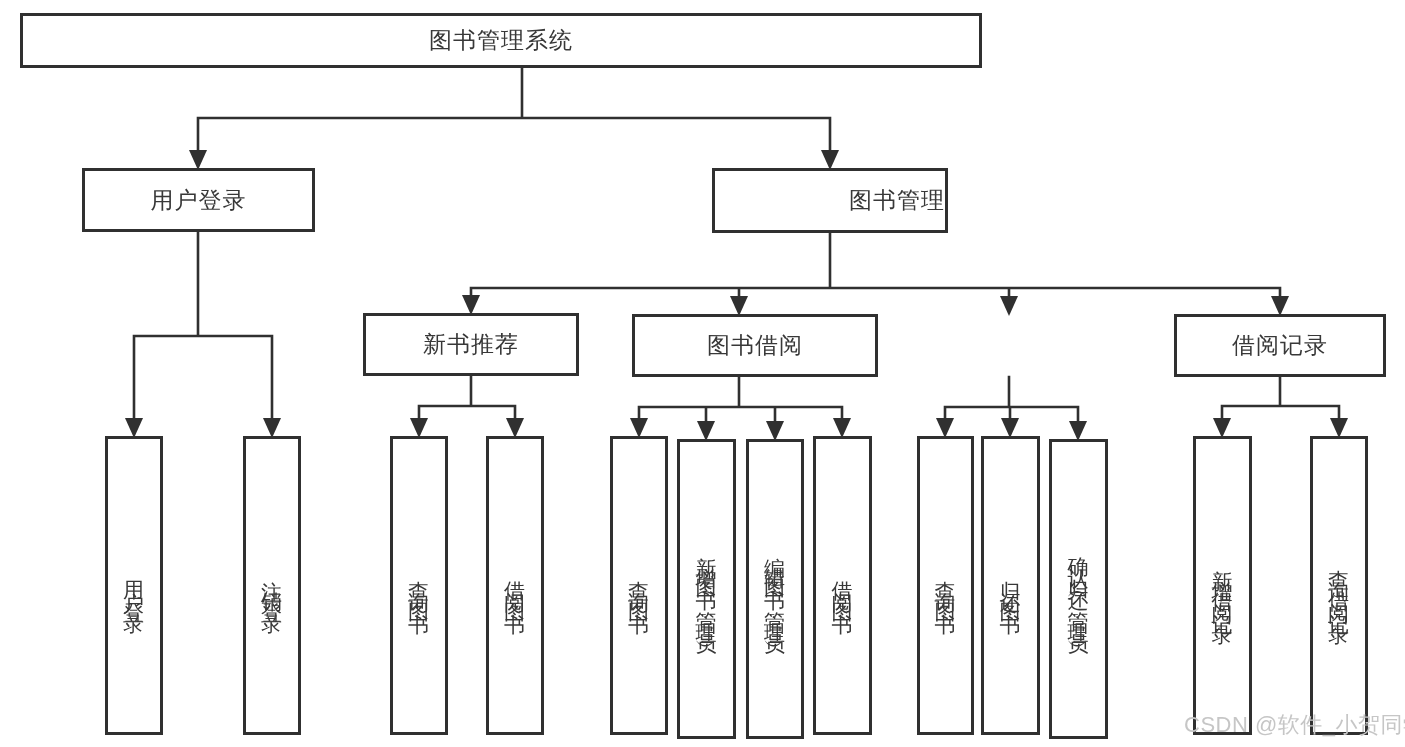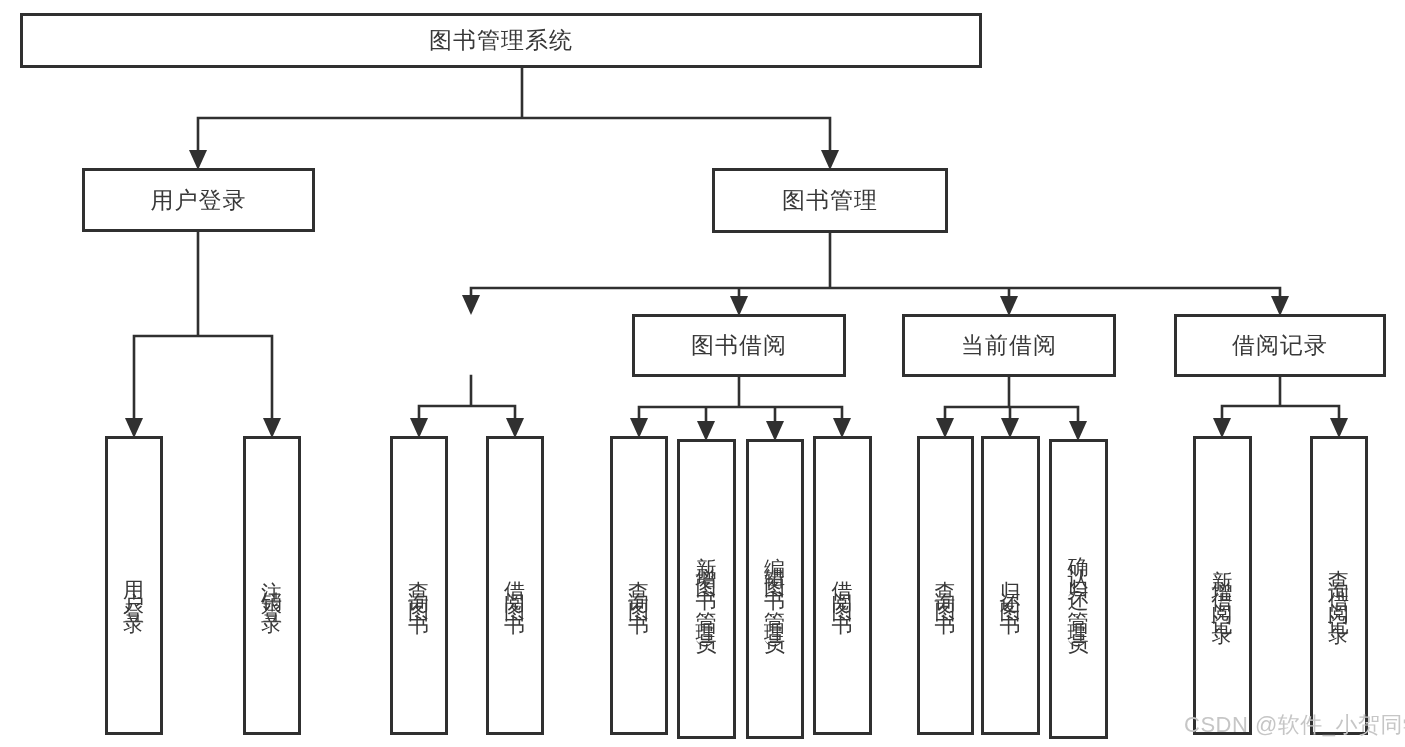--- a/index.html
+++ b/index.html
@@ -117,29 +117,29 @@
     </g>
   </svg>
 
   <div class="box hbox" style="left:20px;top:13px;width:962px;height:55px;">
     <span>图书管理系统</span>
   </div>
 
   <div class="box hbox" style="left:82px;top:168px;width:233px;height:64px;">
     <span>用户登录</span>
   </div>
-  <div class="box hbox" style="left:712px;top:168px;width:236px;height:65px;">
+  <div class="box hbox" style="left:712px;top:168px;width:236px;height:65px;justify-content:flex-end;">
     <span>图书管理</span>
   </div>
 
-  <div class="box hbox" style="left:632px;top:314px;width:214px;height:63px;">
+  <div class="box hbox" style="left:363px;top:313px;width:216px;height:63px;">
+    <span>新书推荐</span>
+  </div>
+  <div class="box hbox" style="left:632px;top:314px;width:246px;height:63px;">
     <span>图书借阅</span>
-  </div>
-  <div class="box hbox" style="left:902px;top:314px;width:214px;height:63px;">
-    <span>当前借阅</span>
   </div>
   <div class="box hbox" style="left:1174px;top:314px;width:212px;height:63px;font-family:Liberation Serif, serif;">
     <span>借阅记录</span>
   </div>
 
   <div class="box vbox" style="left:105px;top:436px;width:58px;height:299px;">
     <span>用户登录</span>
   </div>
   <div class="box vbox" style="left:243px;top:436px;width:58px;height:299px;">
     <span>注销登录</span>

